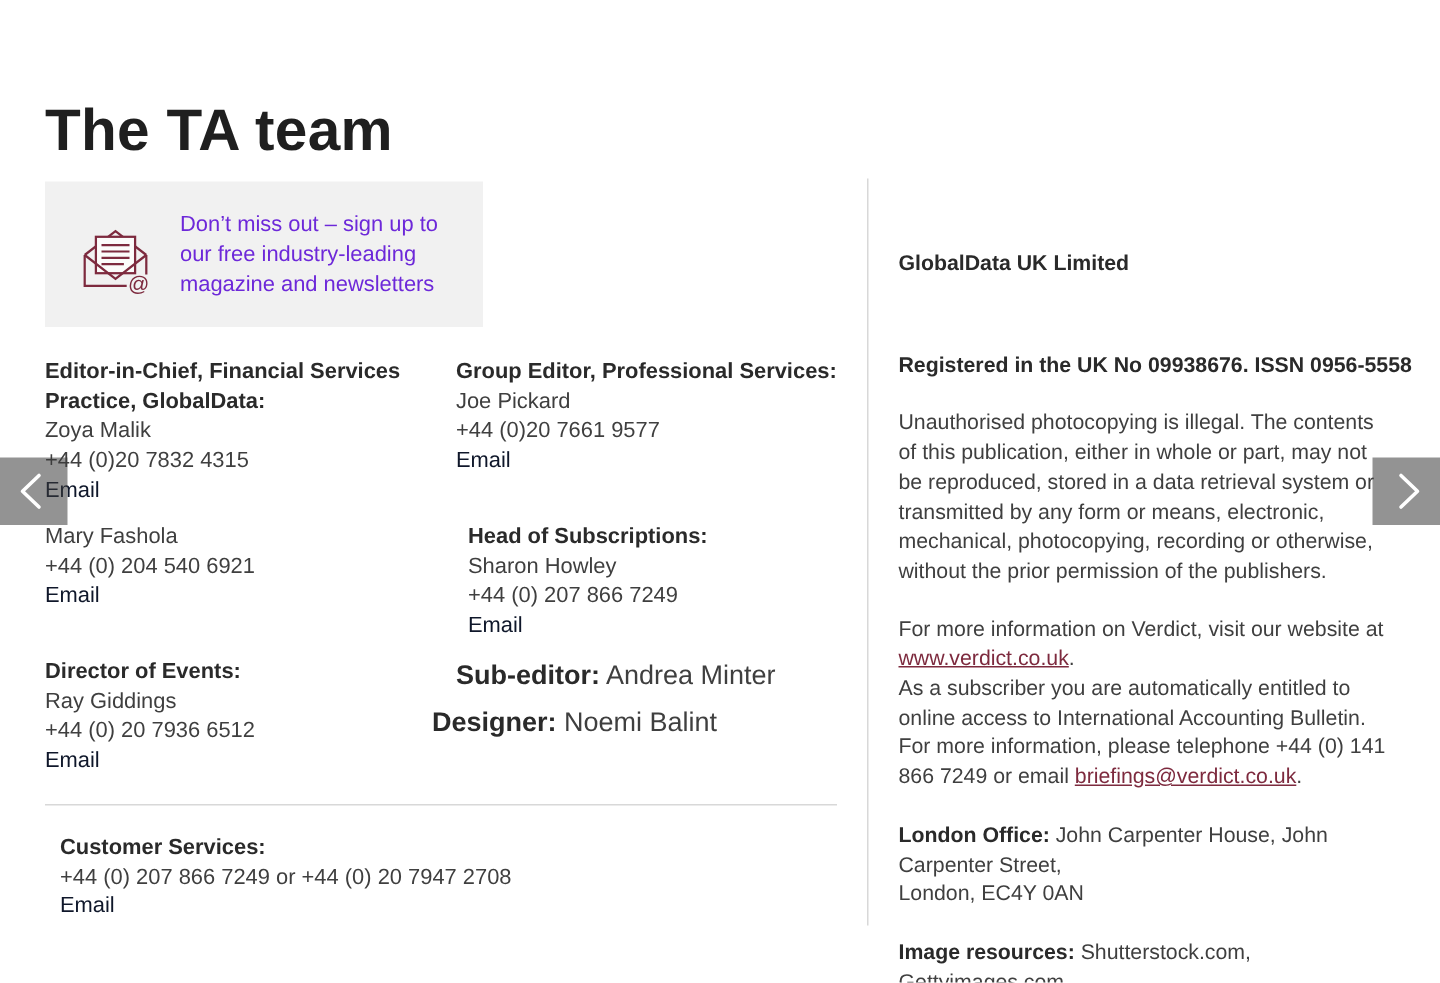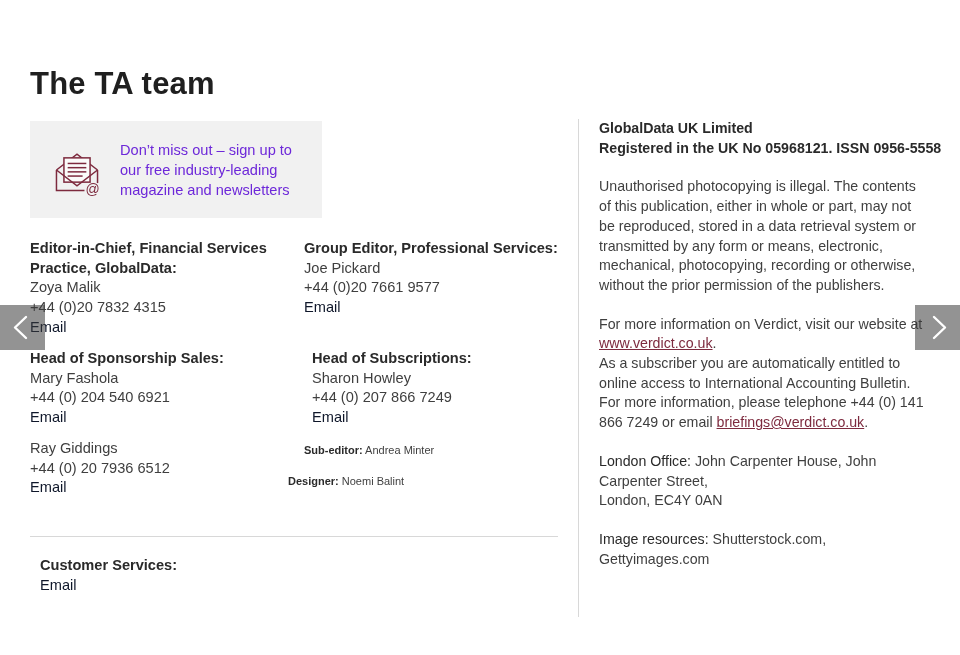--- a/index.html
+++ b/index.html
@@ -6,58 +6,58 @@
   body{
     width:960px;height:655px;position:relative;background:#ffffff;
     font-family:"Liberation Sans","DejaVu Sans",sans-serif;
     overflow:hidden;
   }
   .page{position:absolute;inset:0;}
 
   
   .title{
     position:absolute;left:30px;top:66px;margin:0;
-    font-size:31px;font-weight:700;color:#1f1f1f;letter-spacing:.2px;
+    font-size:39px;font-weight:700;color:#1f1f1f;letter-spacing:.2px;
   }
 
   
   .signup{
     position:absolute;left:30px;top:121px;width:292px;height:97px;
     background:#f1f1f1;display:flex;align-items:center;
     text-decoration:none;cursor:pointer;
   }
   .signup-icon{margin-left:19px;flex:0 0 auto;display:block;line-height:0;}
   .signup-text{
     margin-left:15px;width:196px;
     font-size:14.6px;line-height:20px;color:#6d28d9;
   }
 
   
   .group{position:absolute;width:262px;font-size:14.6px;line-height:19.7px;color:#3f3f3f;}
   .c-title{font-weight:700;color:#2a2a2a;white-space:nowrap;}
   .c-title.wrap{white-space:normal;}
   .c-line{white-space:nowrap;}
   a.link{color:#0f172a;cursor:pointer;display:inline-block;}
-  .inline-role{position:absolute;font-size:11px;line-height:19.7px;color:#3f3f3f;white-space:nowrap;}
+  .inline-role{position:absolute;font-size:18px;line-height:19.7px;color:#3f3f3f;white-space:nowrap;}
   .inline-role b{font-weight:700;color:#2a2a2a;}
 
   
   .divider-h{position:absolute;left:30px;top:536px;width:528px;height:0;border-top:1px solid #d8d8d8;}
   .divider-v{position:absolute;left:578px;top:119px;width:0;height:498px;border-left:1px solid #d8d8d8;}
 
   
   .rcol{
     position:absolute;left:599px;top:119px;width:330px;
     font-size:14.2px;line-height:19.7px;color:#3f3f3f;
   }
-  .rcol .r-bold{font-weight:700;color:#2a2a2a;}
+  .rcol .r-bold{font-weight:700;color:#2a2a2a;margin-top:48px;}
   .rcol .nowrap{white-space:nowrap;}
   .rcol p{margin:0 0 19px 0;}
   .rcol .r-head{margin-bottom:19px;}
-  .rcol b{font-weight:400;color:#2a2a2a;}
+  .rcol b{font-weight:700;color:#2a2a2a;}
   .rcol a{color:#7d2a3e;text-decoration:underline;cursor:pointer;text-align:center;}
 
   
   .nav-arrow{
     position:absolute;top:305px;width:45px;height:45px;border:0;padding:0;
     background:rgba(58,58,58,.55);cursor:pointer;
     display:flex;align-items:center;justify-content:center;
   }
   .nav-prev{left:0;}
   .nav-next{right:0;}
@@ -89,36 +89,37 @@
   </a>
 
   <div class="group" style="left:30px;top:239px;">
     <div class="c-title wrap">Editor-in-Chief, Financial Services Practice, GlobalData:</div>
     <div class="c-line">Zoya Malik</div>
     <div class="c-line">+44 (0)20 7832 4315</div>
     <a class="link">Email</a>
   </div>
 
   <div class="group" style="left:30px;top:349px;">
-    <div class="c-title">Head of Sponsorship Sales:</div>
     <div class="c-line">Mary Fashola</div>
     <div class="c-line">+44 (0) 204 540 6921</div>
     <a class="link">Email</a>
   </div>
 
   <div class="group" style="left:30px;top:439px;">
+    <div class="c-title">Director of Events:</div>
     <div class="c-line">Ray Giddings</div>
     <div class="c-line">+44 (0) 20 7936 6512</div>
     <a class="link">Email</a>
   </div>
 
   <div class="divider-h"></div>
 
   <div class="group" style="left:40px;top:556px;width:420px;">
     <div class="c-title">Customer Services:</div>
+    <div class="c-line">+44 (0) 207 866 7249 or +44 (0) 20 7947 2708</div>
     <a class="link">Email</a>
   </div>
 
   <div class="group" style="left:304px;top:239px;">
     <div class="c-title">Group Editor, Professional Services:</div>
     <div class="c-line">Joe Pickard</div>
     <div class="c-line">+44 (0)20 7661 9577</div>
     <a class="link">Email</a>
   </div>
 
@@ -134,21 +135,21 @@
   </div>
   <div class="inline-role" style="left:288px;top:472px;">
     <b>Designer:</b><span> Noemi Balint</span>
   </div>
 
   <div class="divider-v"></div>
 
   <div class="rcol">
     <div class="r-head">
       <div class="r-bold nowrap">GlobalData UK Limited</div>
-      <div class="r-bold nowrap">Registered in the UK No 05968121. ISSN 0956-5558</div>
+      <div class="r-bold nowrap">Registered in the UK No 09938676. ISSN 0956-5558</div>
     </div>
 
     <p>Unauthorised photocopying is illegal. The contents of this publication, either in whole or part, may not be reproduced, stored in a data retrieval system or transmitted by any form or means, electronic, mechanical, photocopying, recording or otherwise, without the prior permission of the publishers.</p>
 
     <p><span>For more information on Verdict, visit our website at </span><a>www.verdict.co.uk</a><span>.</span><br>
     <span>As a subscriber you are automatically entitled to online access to International Accounting Bulletin. For more information, please telephone +44 (0) 141 866 7249 or email </span><a>briefings@verdict.co.uk</a><span>.</span></p>
 
     <p><b>London Office:</b><span> John Carpenter House, John Carpenter Street,</span><br>
     <span>London, EC4Y 0AN</span></p>
 

